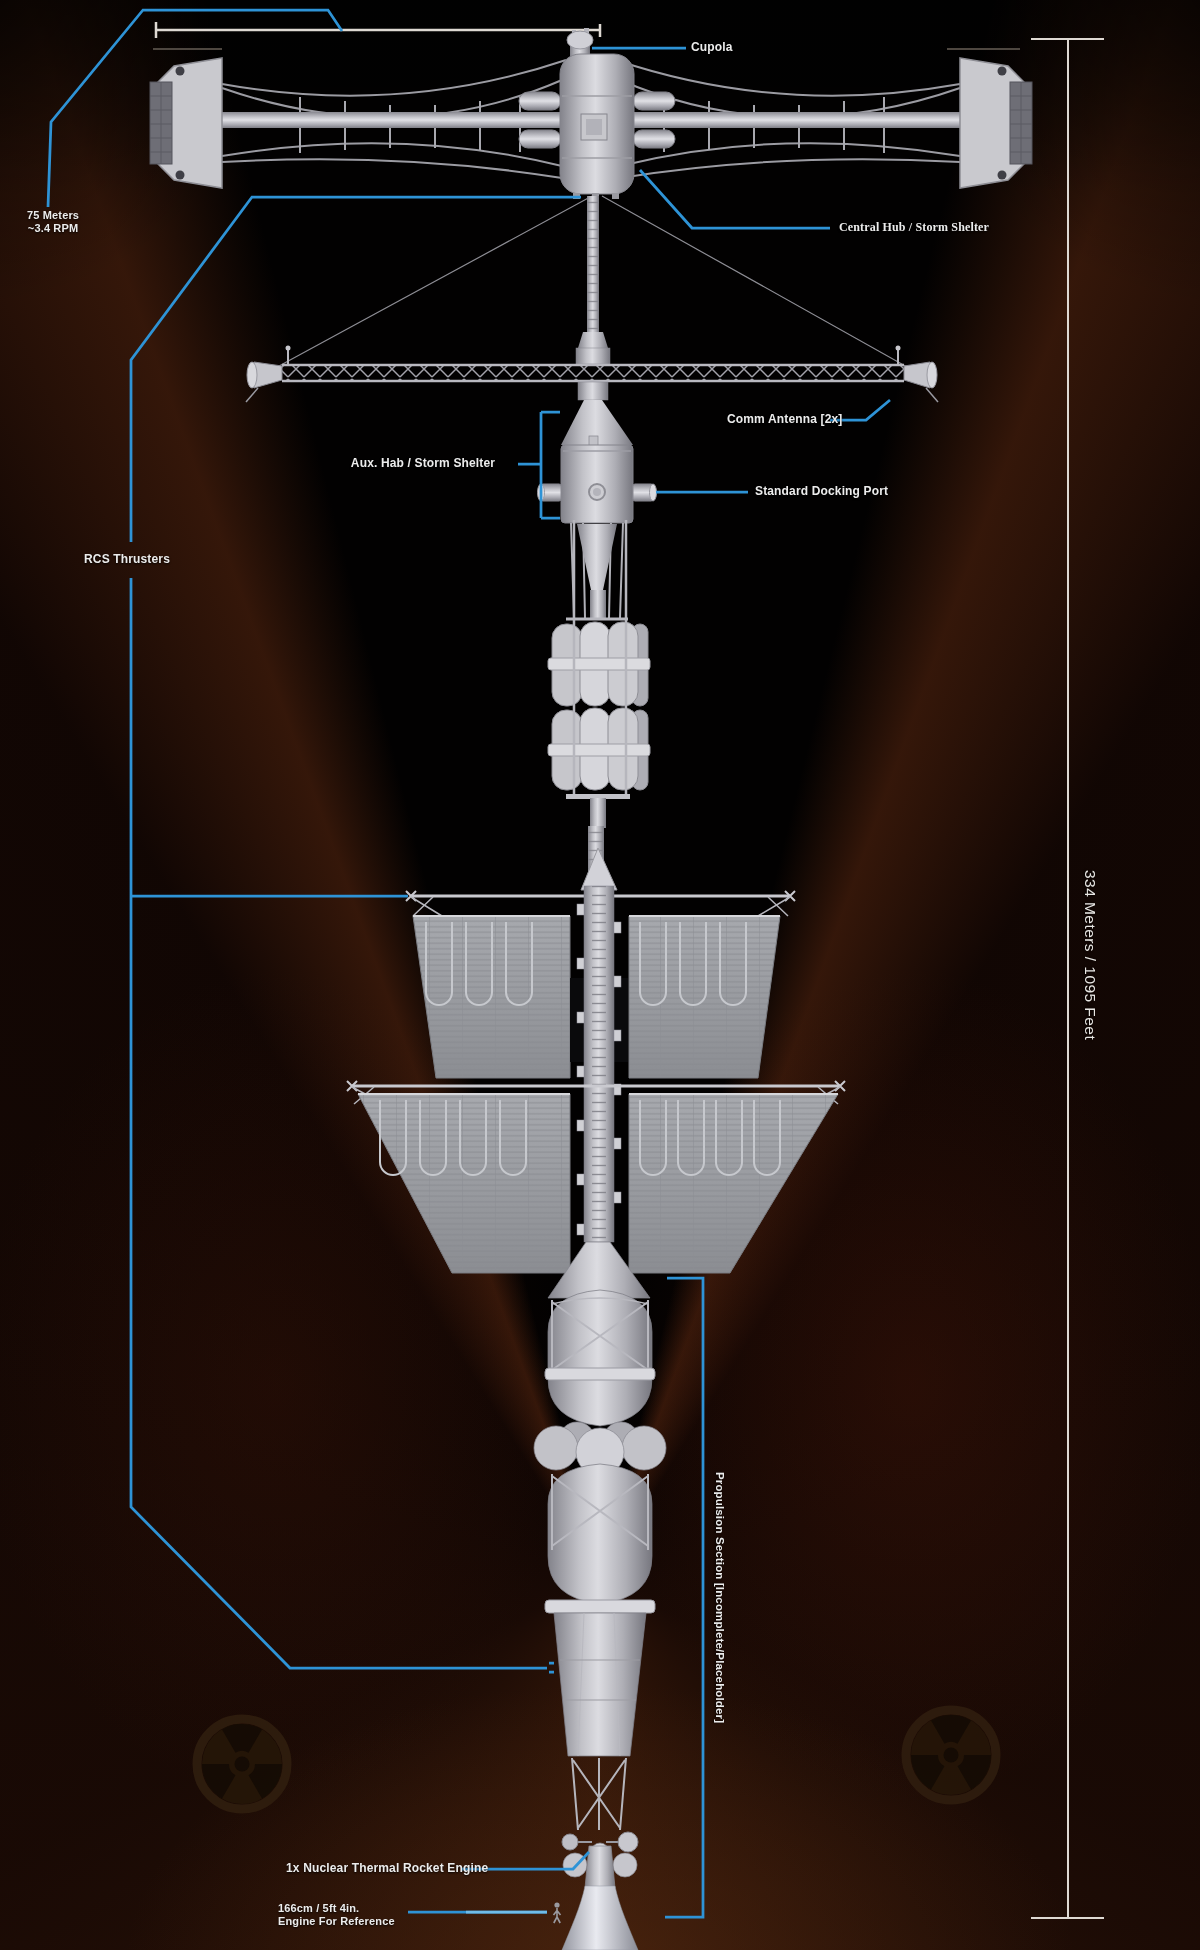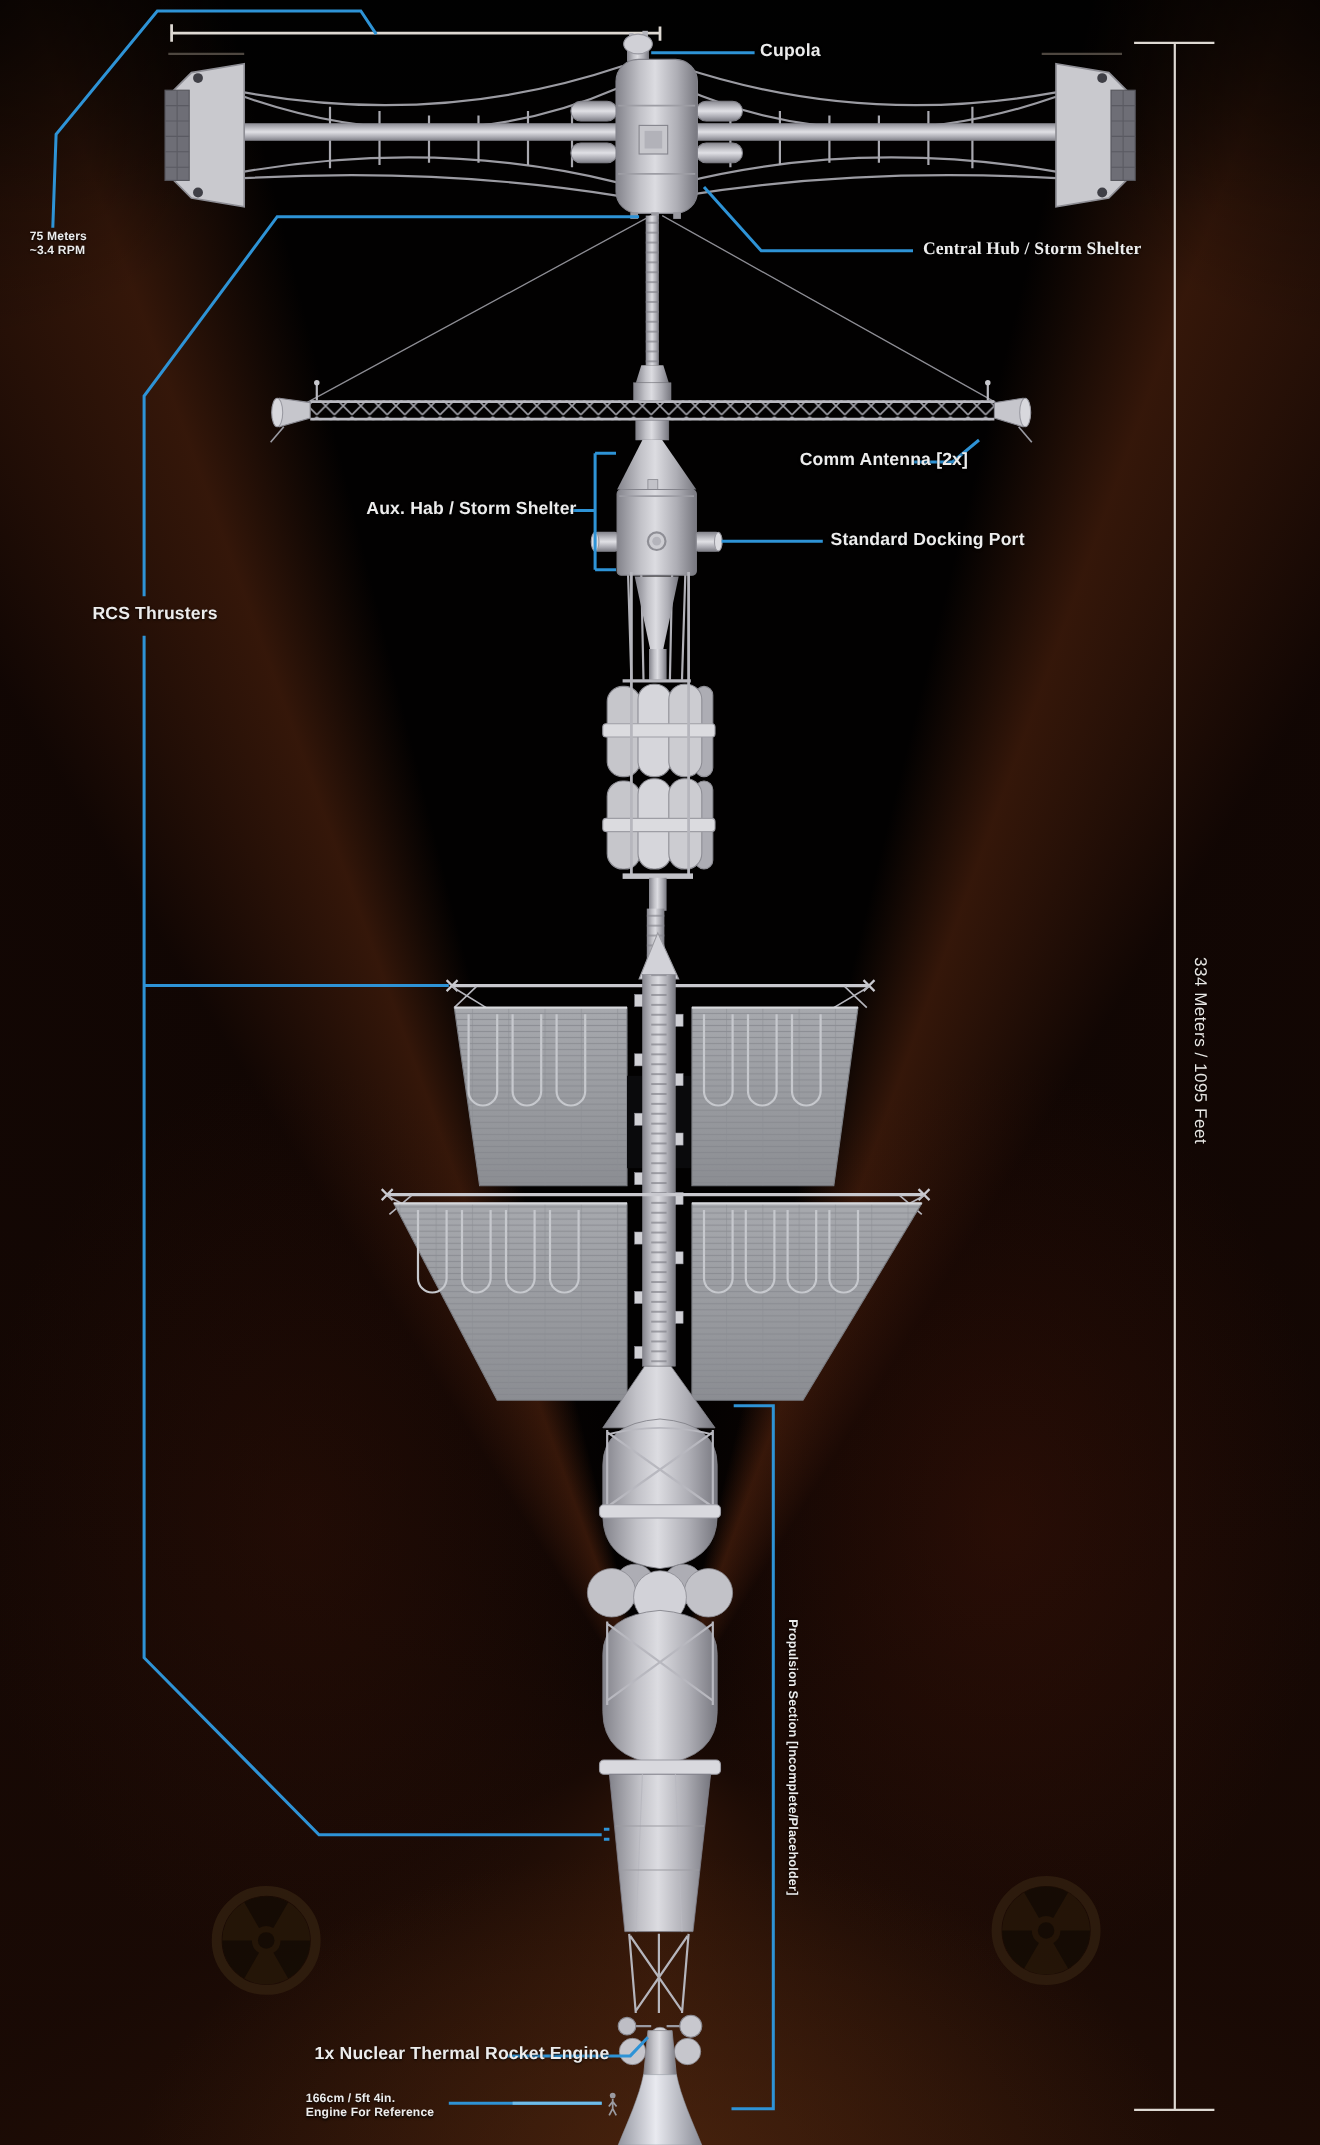--- a/index.html
+++ b/index.html
@@ -13,21 +13,21 @@
       conic-gradient(from 180deg at 50% 81%,
         rgba(58,26,10,.85) 0deg, rgba(34,13,6,.72) 65deg, rgba(28,10,5,.58) 148deg,
         rgba(74,32,13,.70) 160deg, rgba(0,0,0,0) 166deg,
         rgba(0,0,0,0) 194deg, rgba(74,32,13,.70) 200deg,
         rgba(28,10,5,.58) 212deg, rgba(34,13,6,.72) 295deg, rgba(58,26,10,.85) 360deg);}
   .vig{position:absolute;inset:0;background:
       radial-gradient(circle 560px at -4% -2%, rgba(0,0,0,.78), rgba(0,0,0,0) 62%),
       radial-gradient(circle 560px at 104% -2%, rgba(0,0,0,.78), rgba(0,0,0,0) 62%),
       linear-gradient(to bottom, rgba(0,0,0,.45), rgba(0,0,0,0) 10%);}
   svg.layer{position:absolute;left:0;top:0;width:1200px;height:1950px;}
-  .lbl{position:absolute;color:#ECECEC;font-size:16px;font-weight:700;letter-spacing:.15px;
+  .lbl{position:absolute;color:#ECECEC;font-size:12px;font-weight:700;letter-spacing:.15px;
        white-space:nowrap;text-shadow:0 1px 2px rgba(0,0,0,.85);line-height:12.5px;}
   .lbl .ln{display:block;}
   .sm{font-size:11px;}
   .ctr{text-align:left;}
   .rgt{text-align:center;}
   .rot{transform:rotate(90deg);transform-origin:0 0;}
   #lbl-total{font-size:15.5px;font-weight:400;letter-spacing:.45px;color:#E9E7E4;}
   #lbl-prop{font-size:11.5px;}
 </style>
 </head>
@@ -384,21 +384,21 @@
       <path d="M461,1869H573L589,1852"></path>
       <path d="M408,1912H547"></path>
     </g>
     <path d="M466,1912H547" stroke="#6FBCE9" stroke-width="2.75" fill="none"></path>
   </svg>
 
   <div class="lbl" id="lbl-cupola" style="left:691px;top:41px;">Cupola</div>
 
   <div class="lbl" style="left:839px;top:221px;font-family:Liberation Serif, serif;">Central Hub / Storm Shelter</div>
 
-  <div class="lbl sm" style="left:27px;top:209px;">
+  <div class="lbl sm" style="left:27px;top:209px;text-align:center;">
     <span class="ln">75 Meters</span>
     <span class="ln">~3.4 RPM</span>
   </div>
 
   <div class="lbl ctr" style="left:84px;top:553px;width:112px;">RCS Thrusters</div>
 
   <div class="lbl" style="left:727px;top:413px;">Comm Antenna [2x]</div>
 
   <div class="lbl rgt" style="left:333px;top:457px;width:180px;">Aux. Hab / Storm Shelter</div>
 

